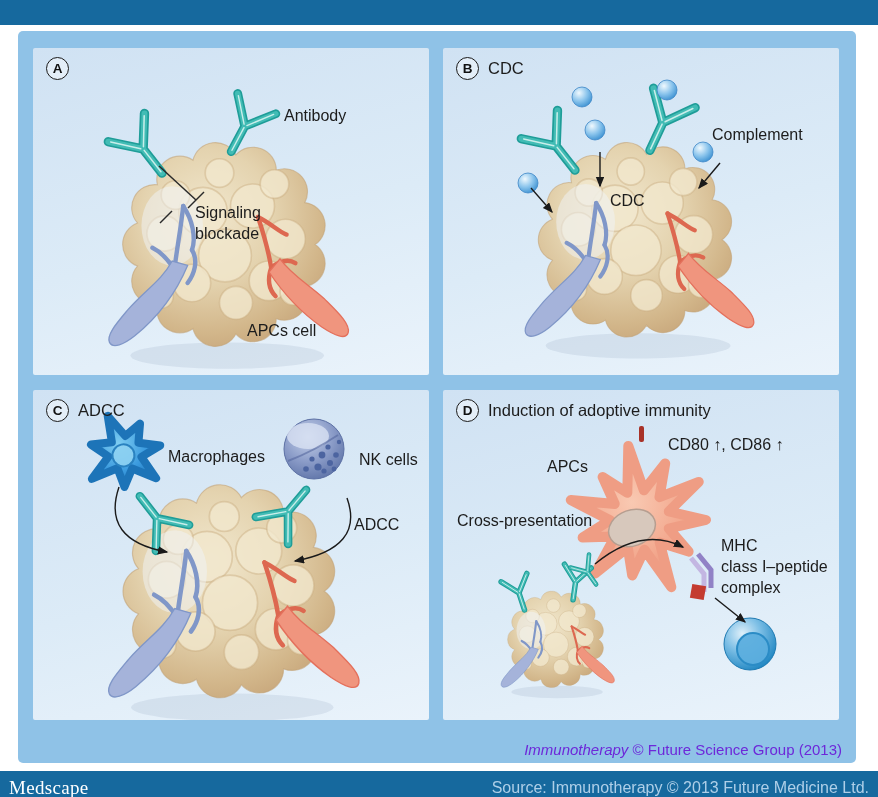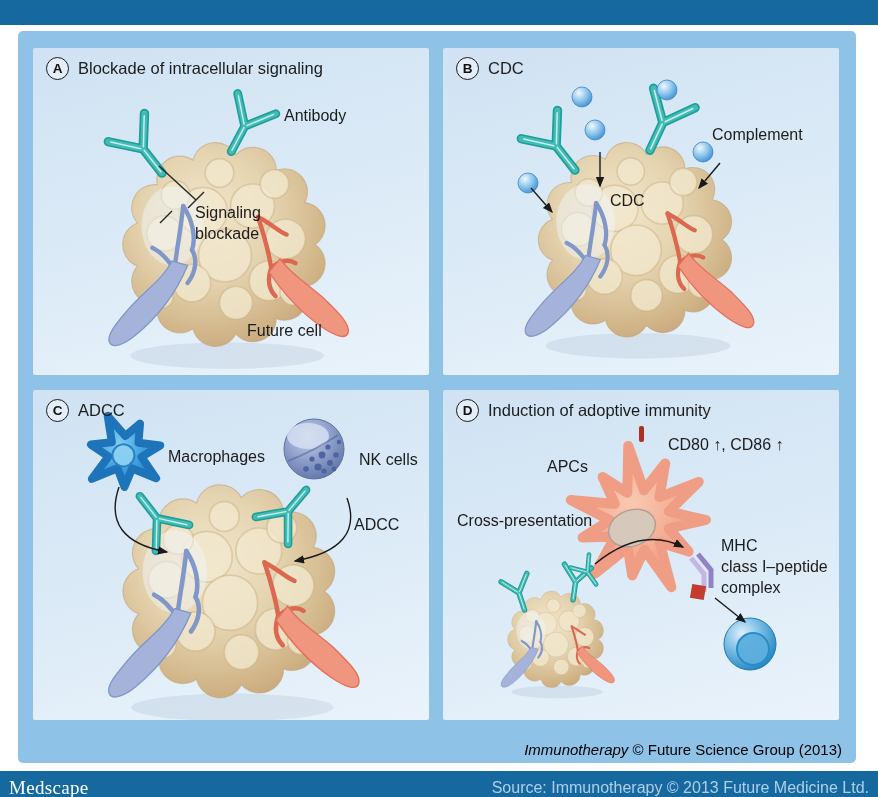--- a/index.html
+++ b/index.html
@@ -11,21 +11,21 @@
   .p-a{left:15px;top:17px;height:327px;}
   .p-b{left:425px;top:17px;height:327px;}
   .p-c{left:15px;top:359px;height:330px;}
   .p-d{left:425px;top:359px;height:330px;}
   .art{position:absolute;left:0;top:0;width:100%;height:100%;}
   .panel-head{position:absolute;left:13px;top:9px;display:flex;align-items:center;gap:9px;}
   .letter{width:21px;height:21px;border:1.7px solid #1a1a1a;border-radius:50%;background:rgba(255,255,255,.4);
           font-weight:bold;font-size:13.5px;line-height:21px;text-align:center;color:#111;flex:0 0 auto;}
   .title{font-size:16.5px;color:#1c1c1c;}
   .lbl{position:absolute;font-size:16px;line-height:21px;color:#1c1c1c;white-space:pre-line;margin-left:11px;}
-  .credit{position:absolute;right:14px;bottom:5px;font-size:15px;color:#000000;}
+  .credit{position:absolute;right:14px;bottom:5px;font-size:15px;color:#6d28d9;}
   .credit .jr{font-style:italic;}
   .bottombar{position:absolute;left:0;top:771px;width:878px;height:34px;background:#16699e;
              display:flex;align-items:center;justify-content:space-between;padding:0 9px;box-sizing:border-box;}
   .medscape{font-family:"Liberation Serif",serif;font-size:19px;color:#ffffff;letter-spacing:.3px;}
   .source{font-size:16px;color:#aecfe8;}
   .defs-svg{position:absolute;width:0;height:0;}
 </style>
 </head>
 <body>
 
@@ -171,26 +171,25 @@
             <use href="#antibody"></use>
           </g>
         <g stroke="#2a2a2a" stroke-width="1.5">
           <line x1="126" y1="118" x2="163" y2="152"></line>
           <line x1="155" y1="160" x2="171" y2="144"></line>
           <line x1="127" y1="175" x2="139" y2="163"></line>
         </g>
       </svg>
       <div class="panel-head">
         <span class="letter">A</span>
-        <span class="title">Blockade of intracellular signaling</span>
       </div>
       <div class="lbl" style="left:240px;top:57px">Antibody</div>
       <div class="lbl" style="left:151px;top:154px">Signaling
 blockade</div>
-      <div class="lbl" style="left:203px;top:272px">Future cell</div>
+      <div class="lbl" style="left:203px;top:272px">APCs cell</div>
     </section>
 
     <section class="panel p-b">
       <svg class="art" viewBox="0 0 396 327">
         <g transform="translate(193,197) scale(1.05)">
             <use href="#tumor"></use>
           </g>
         <g transform="translate(110,94) rotate(-38) scale(0.85)">
             <use href="#antibody"></use>
           </g>

